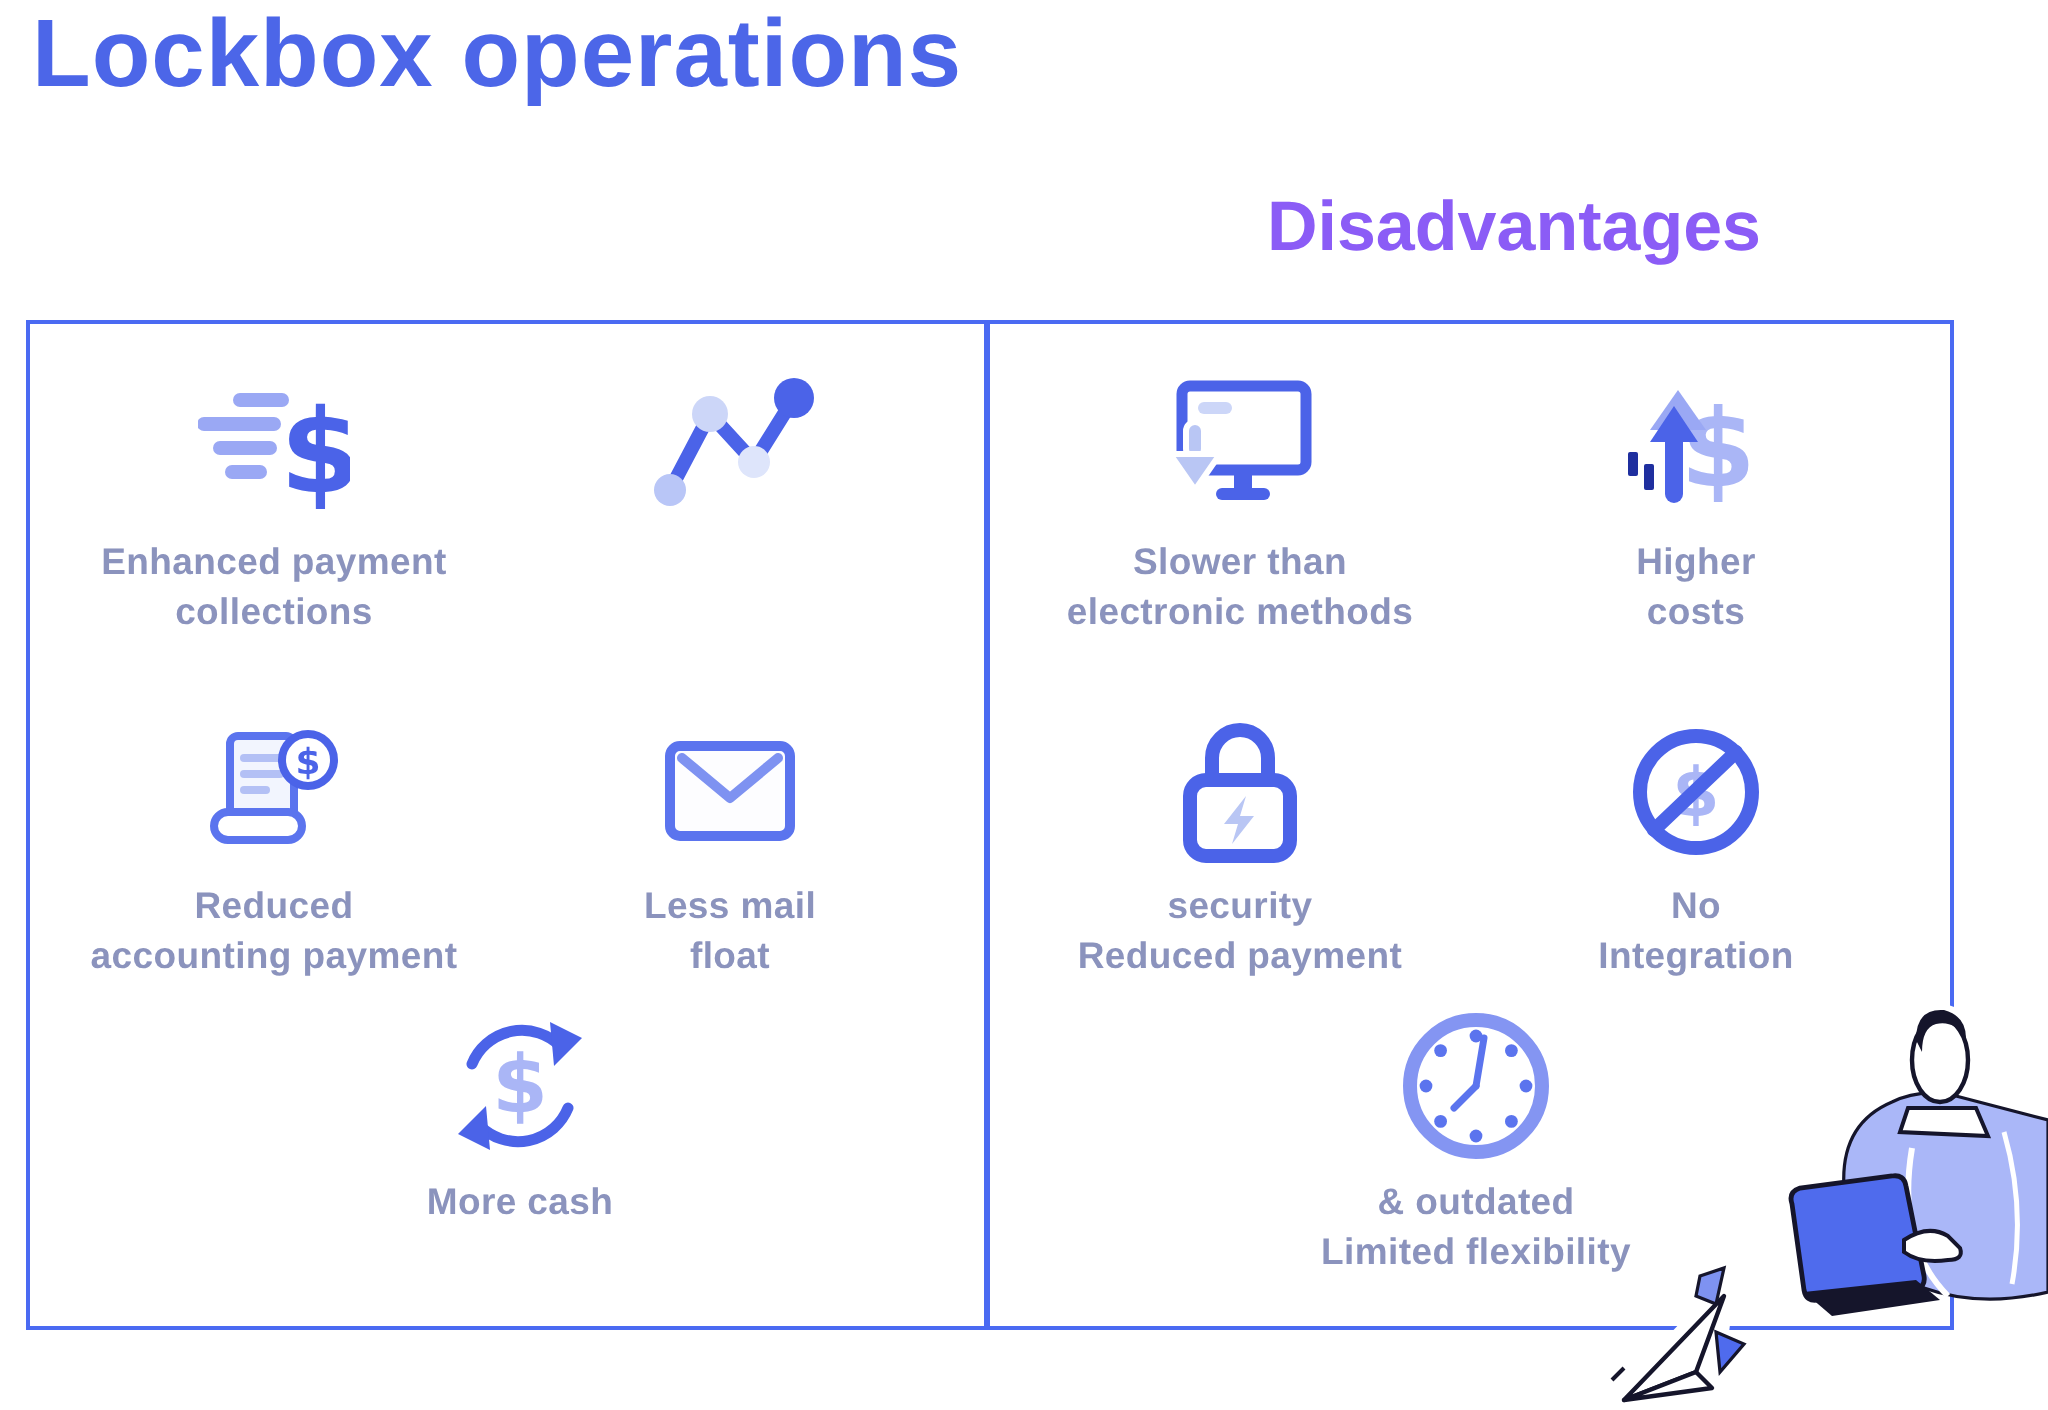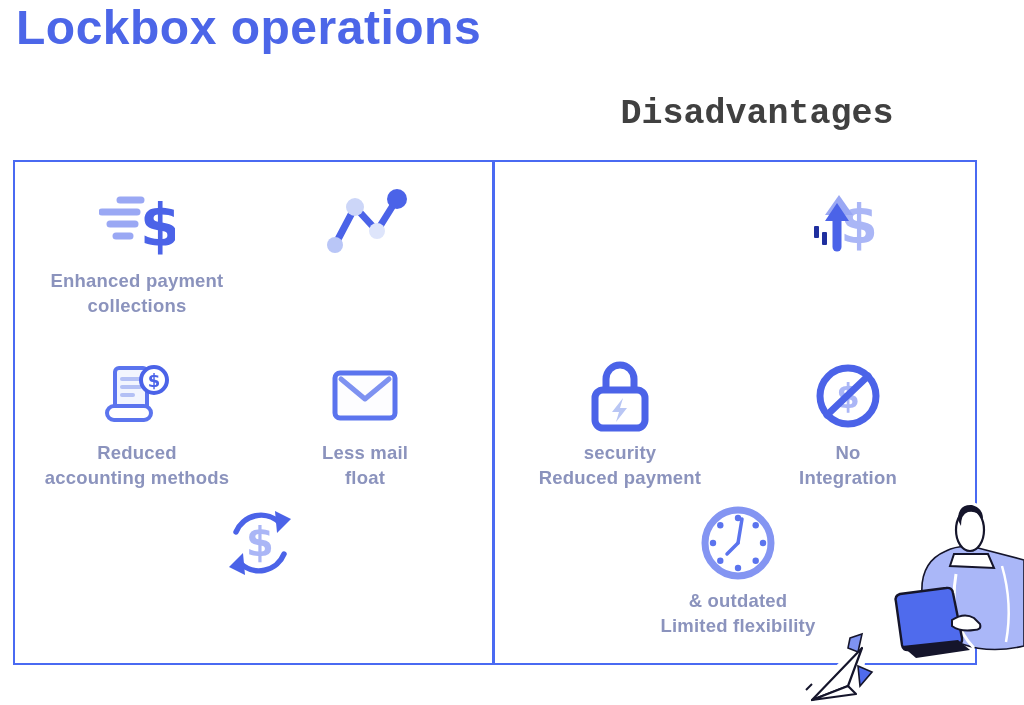--- a/index.html
+++ b/index.html
@@ -6,21 +6,21 @@
   #stage{
     position:relative;width:1024px;height:705px;background:#ffffff;
     font-family:"Liberation Sans","DejaVu Sans",sans-serif;overflow:hidden;padding-left:24px;
   }
   .title{
     position:absolute;left:16px;top:0px;font-size:48px;font-weight:bold;
     color:#4c66e8;letter-spacing:0.5px;
   }
   .col-header{position:absolute;top:94px;font-size:35px;font-weight:bold;text-align:center;}
   .col-header.benefits{left:89px;width:300px;color:#8495f2;}
-  .col-header.disadvantages{left:577px;width:360px;color:#404040;font-family:Liberation Mono, monospace;}
+  .col-header.disadvantages{left:577px;width:360px;color:#8b5cf6;}
   .table-box{
     position:absolute;left:13px;top:160px;width:960px;height:501px;
     border:2.5px solid #4a6af2;z-index:1;
   }
   .divider{
     position:absolute;left:477px;top:0;width:2.5px;height:100%;
     background:#4a6af2;
   }
   .cell{
     position:absolute;width:230px;display:flex;flex-direction:column;
@@ -90,21 +90,21 @@
           <line x1="21" y1="25" x2="39" y2="25"></line>
           <line x1="21" y1="33" x2="32" y2="33"></line>
         </g>
         <rect x="6" y="44" width="44" height="14" rx="7" fill="#ffffff" stroke="#5b74ee" stroke-width="4"></rect>
         <circle cx="53" cy="18" r="13" fill="#ffffff" stroke="#4b63e8" stroke-width="4"></circle>
         <text x="53" y="25" font-size="18" font-weight="bold" fill="#4b63e8" text-anchor="middle">$</text>
       </svg>
     </div>
     <div class="label">
       <span>Reduced</span>
-      <span>accounting methods</span>
+      <span>accounting payment</span>
     </div>
   </div>
 
   <div class="cell" style="left:250px;top:355px">
     <div class="icon-box r2">
       <svg width="66" height="52" viewBox="0 0 66 52">
         <rect x="3" y="3" width="60" height="45" rx="5" fill="#fdfdff" stroke="#5b74ee" stroke-width="5"></rect>
         <path d="M9 9 L33 29 L57 9" fill="none" stroke="#7e92f1" stroke-width="5" stroke-linecap="round" stroke-linejoin="round"></path>
       </svg>
     </div>
@@ -118,34 +118,57 @@
     <div class="icon-box r3">
       <svg width="74" height="74" viewBox="0 0 74 74">
         <text x="37" y="50" font-size="40" font-weight="bold" fill="#aab6f6" text-anchor="middle">$</text>
         <path d="M13 26 A27 27 0 0 1 57 17" fill="none" stroke="#4b63e8" stroke-width="5.5" stroke-linecap="round"></path>
         <polygon points="52,5 68,13 54,27" fill="#4b63e8"></polygon>
         <path d="M61 48 A27 27 0 0 1 17 57" fill="none" stroke="#4b63e8" stroke-width="5.5" stroke-linecap="round"></path>
         <polygon points="22,69 6,61 20,47" fill="#4b63e8"></polygon>
       </svg>
     </div>
     <div class="label">
-    </div>
-  </div>
-
+      <span>More cash</span>
+    </div>
+  </div>
+
+  <div class="cell" style="left:505px;top:180px">
+    <div class="icon-box r1">
+      <svg width="80" height="66" viewBox="0 0 80 66">
+        <rect x="11" y="4" width="62" height="42" rx="4" fill="#ffffff" stroke="#4b63e8" stroke-width="5.5"></rect>
+        <rect x="19" y="12" width="17" height="6" rx="3" fill="#ccd6f8"></rect>
+        <rect x="37" y="46" width="9" height="9" fill="#4b63e8"></rect>
+        <rect x="28" y="55" width="27" height="6" rx="3" fill="#4b63e8"></rect>
+        <g stroke="#ffffff" stroke-width="3">
+          <rect x="13" y="22" width="9" height="18" rx="4.5" fill="#b9c6f4"></rect>
+          <polygon points="5,38 30,38 17.5,56" fill="#b9c6f4"></polygon>
+        </g>
+      </svg>
+    </div>
+    <div class="label">
+      <span>Slower than</span>
+      <span>electronic methods</span>
+    </div>
+  </div>
 
   <div class="cell" style="left:733px;top:180px">
     <div class="icon-box r1">
       <svg width="70" height="66" viewBox="0 0 70 66">
         <text x="46" y="54" font-size="54" font-weight="bold" fill="#aab6f6" text-anchor="middle">$</text>
         <rect x="1" y="37" width="5" height="12" rx="1" fill="#1f2f9f"></rect>
         <rect x="9" y="43" width="5" height="13" rx="1" fill="#1f2f9f"></rect>
         <polygon points="12,26 40,26 26,6" fill="#9aa8f4"></polygon>
         <path d="M24 58 L24 30" stroke="#4b63e8" stroke-width="9" stroke-linecap="round"></path>
         <polygon points="12,32 36,32 24,14" fill="#4b63e8"></polygon>
       </svg>
+    </div>
+    <div class="label">
+      <span>Higher</span>
+      <span>costs</span>
     </div>
   </div>
 
   <div class="cell" style="left:505px;top:355px">
     <div class="icon-box r2">
       <svg width="66" height="74" viewBox="0 0 66 74">
         <path d="M19 32 V20 A14 14 0 0 1 47 20 V32" fill="none" stroke="#4b63e8" stroke-width="7" stroke-linecap="round"></path>
         <rect x="8" y="31" width="50" height="38" rx="8" fill="#ffffff" stroke="#4b63e8" stroke-width="7"></rect>
         <polygon points="36,39 25,53 32,53 29,63 40,49 33,49" fill="#b9c6f4"></polygon>
       </svg>

